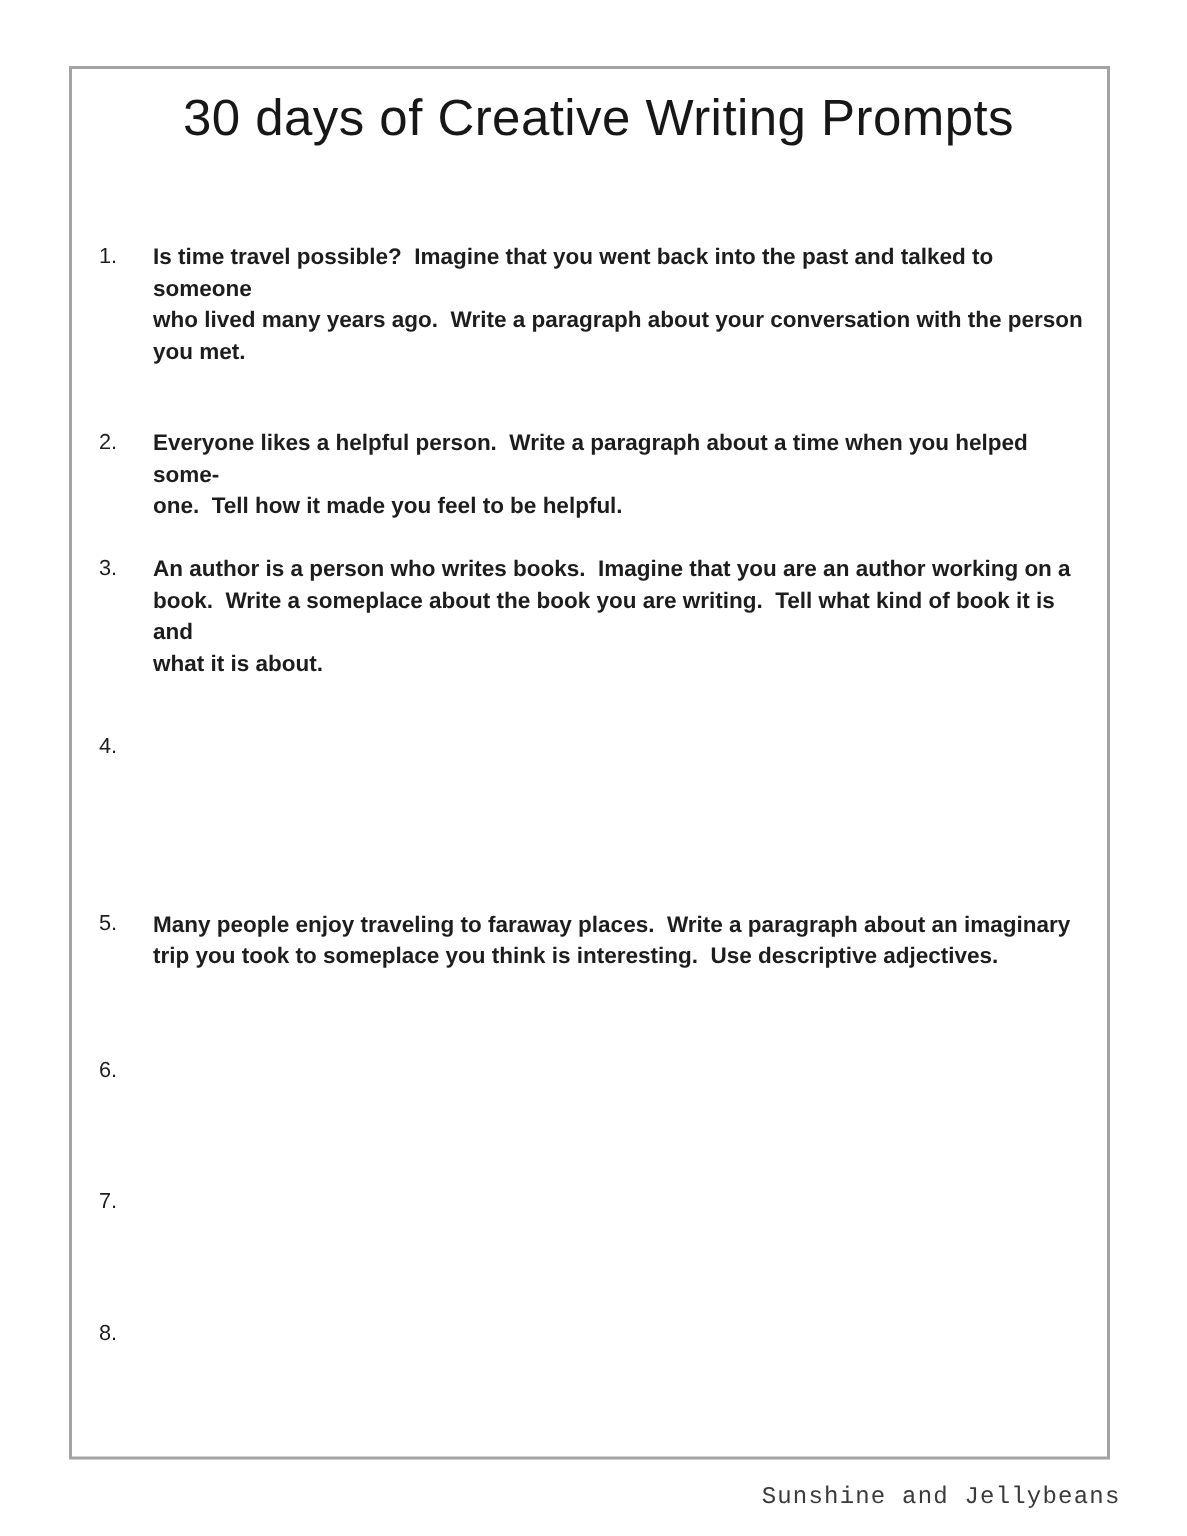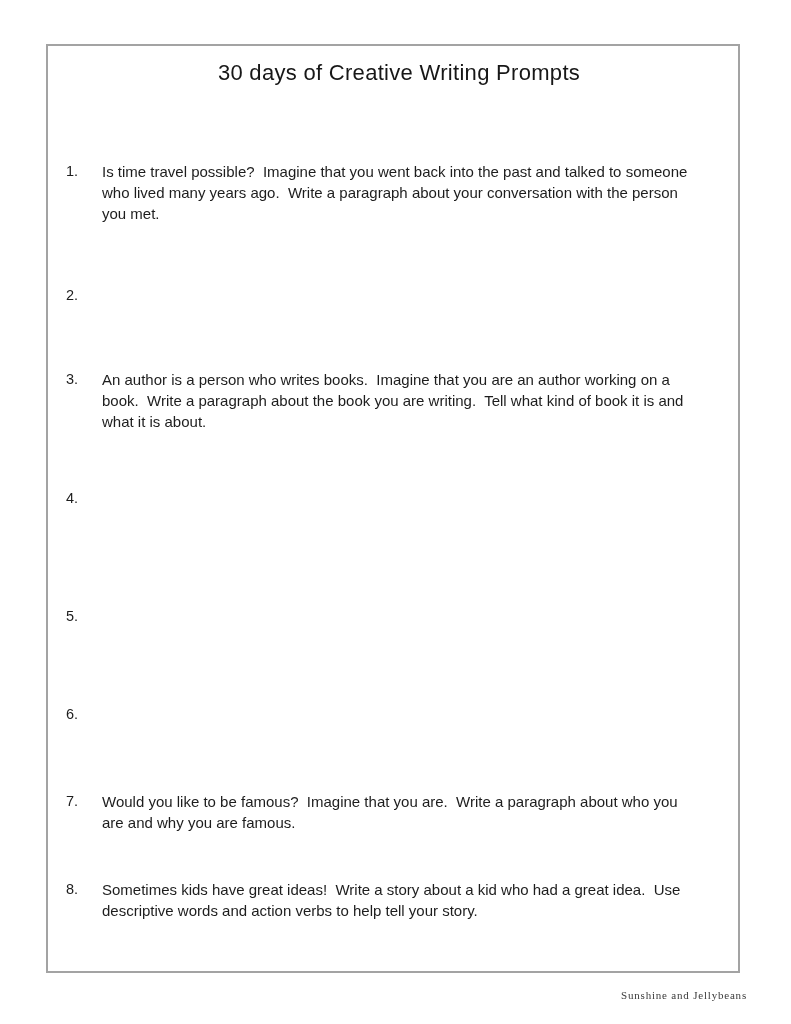--- a/index.html
+++ b/index.html
@@ -25,21 +25,21 @@
     background: #ffffff;
     box-sizing: border-box;
   }
   .title {
     position: absolute;
     top: 14px;
     left: 0;
     right: 0;
     margin: 0;
     text-align: center;
-    font-size: 22px;
+    font-size: 34px;
     font-weight: 400;
     letter-spacing: 0.3px;
     color: #171717;
     font-family: "Liberation Sans", sans-serif;
     padding-left: 12px;
   }
   .prompts {
     position: absolute;
     left: 0;
     top: 0;
@@ -59,68 +59,69 @@
     font-size: 14.5px;
     line-height: 21px;
     color: #1d1d1d;
   }
   .prompt-text {
     font-size: 15px;
     line-height: 21px;
     white-space: pre-wrap;
     max-width: 628px;
     color: #1d1d1d;
+    font-weight: bold;
   }
   .footer {
     position: absolute;
     top: 989px;
     right: 44px;
-    font-size: 11px;
+    font-size: 16px;
     letter-spacing: 0.8px;
     color: #3a3a3a;
-    font-family: Liberation Serif, serif;
+    font-family: Liberation Mono, monospace;
   }
 </style>
 </head>
 <body>
 
 <div class="page">
   <div class="border-box">
     <h1 class="title">30 days of Creative Writing Prompts</h1>
     <div class="prompts">
         <div class="prompt-row" style="top: 115px;">
           <div class="prompt-number">1.</div>
           <div class="prompt-text">Is time travel possible?  Imagine that you went back into the past and talked to someone
 who lived many years ago.  Write a paragraph about your conversation with the person
 you met.</div>
         </div>
         <div class="prompt-row" style="top: 239px;">
           <div class="prompt-number">2.</div>
+          <div class="prompt-text">Everyone likes a helpful person.  Write a paragraph about a time when you helped some-
+one.  Tell how it made you feel to be helpful.</div>
         </div>
         <div class="prompt-row" style="top: 323px;">
           <div class="prompt-number">3.</div>
           <div class="prompt-text">An author is a person who writes books.  Imagine that you are an author working on a
-book.  Write a paragraph about the book you are writing.  Tell what kind of book it is and
+book.  Write a someplace about the book you are writing.  Tell what kind of book it is and
 what it is about.</div>
         </div>
         <div class="prompt-row" style="top: 442px;">
           <div class="prompt-number">4.</div>
         </div>
         <div class="prompt-row" style="top: 560px;">
           <div class="prompt-number">5.</div>
+          <div class="prompt-text">Many people enjoy traveling to faraway places.  Write a paragraph about an imaginary
+trip you took to someplace you think is interesting.  Use descriptive adjectives.</div>
         </div>
         <div class="prompt-row" style="top: 658px;">
           <div class="prompt-number">6.</div>
         </div>
         <div class="prompt-row" style="top: 745px;">
           <div class="prompt-number">7.</div>
-          <div class="prompt-text">Would you like to be famous?  Imagine that you are.  Write a paragraph about who you
-are and why you are famous.</div>
         </div>
         <div class="prompt-row" style="top: 833px;">
           <div class="prompt-number">8.</div>
-          <div class="prompt-text">Sometimes kids have great ideas!  Write a story about a kid who had a great idea.  Use
-descriptive words and action verbs to help tell your story.</div>
         </div>
       </div>
   </div>
   <div class="footer">Sunshine and Jellybeans</div>
 </div>
 
 </body></html>

